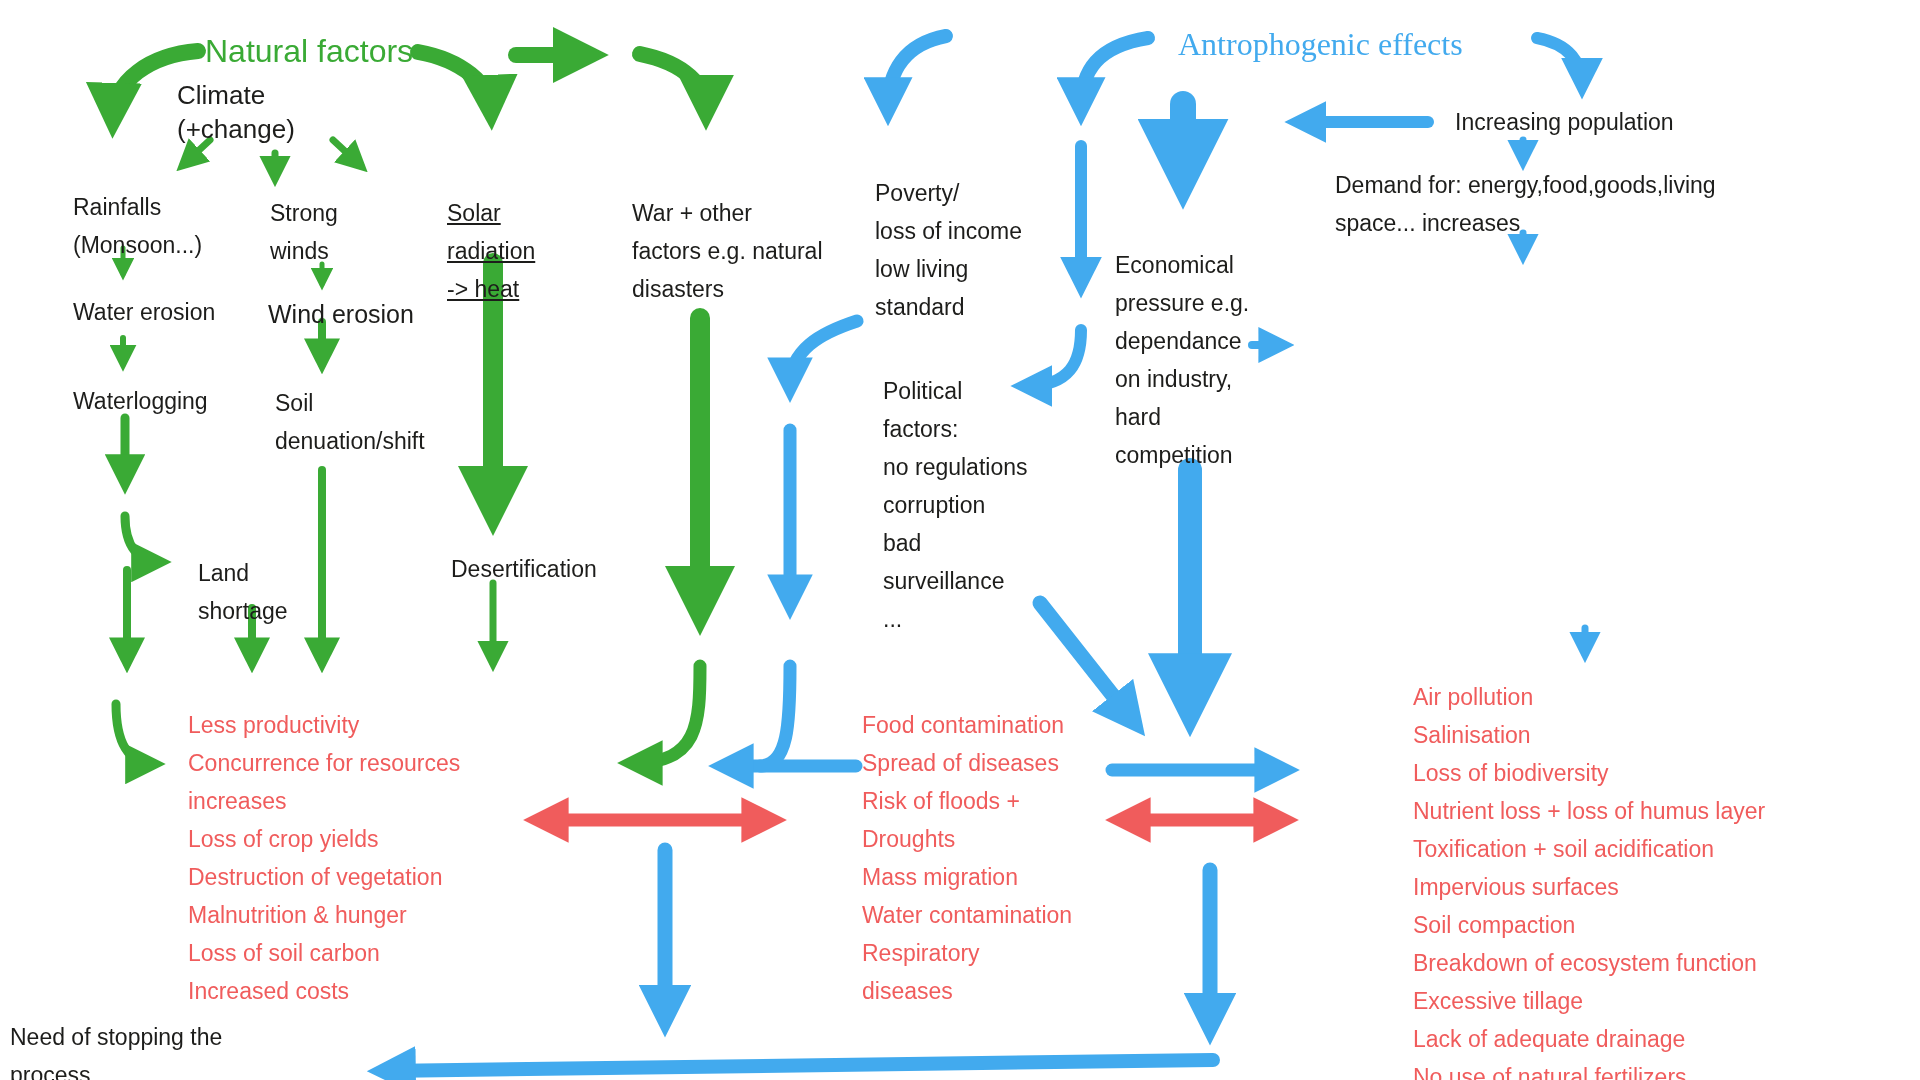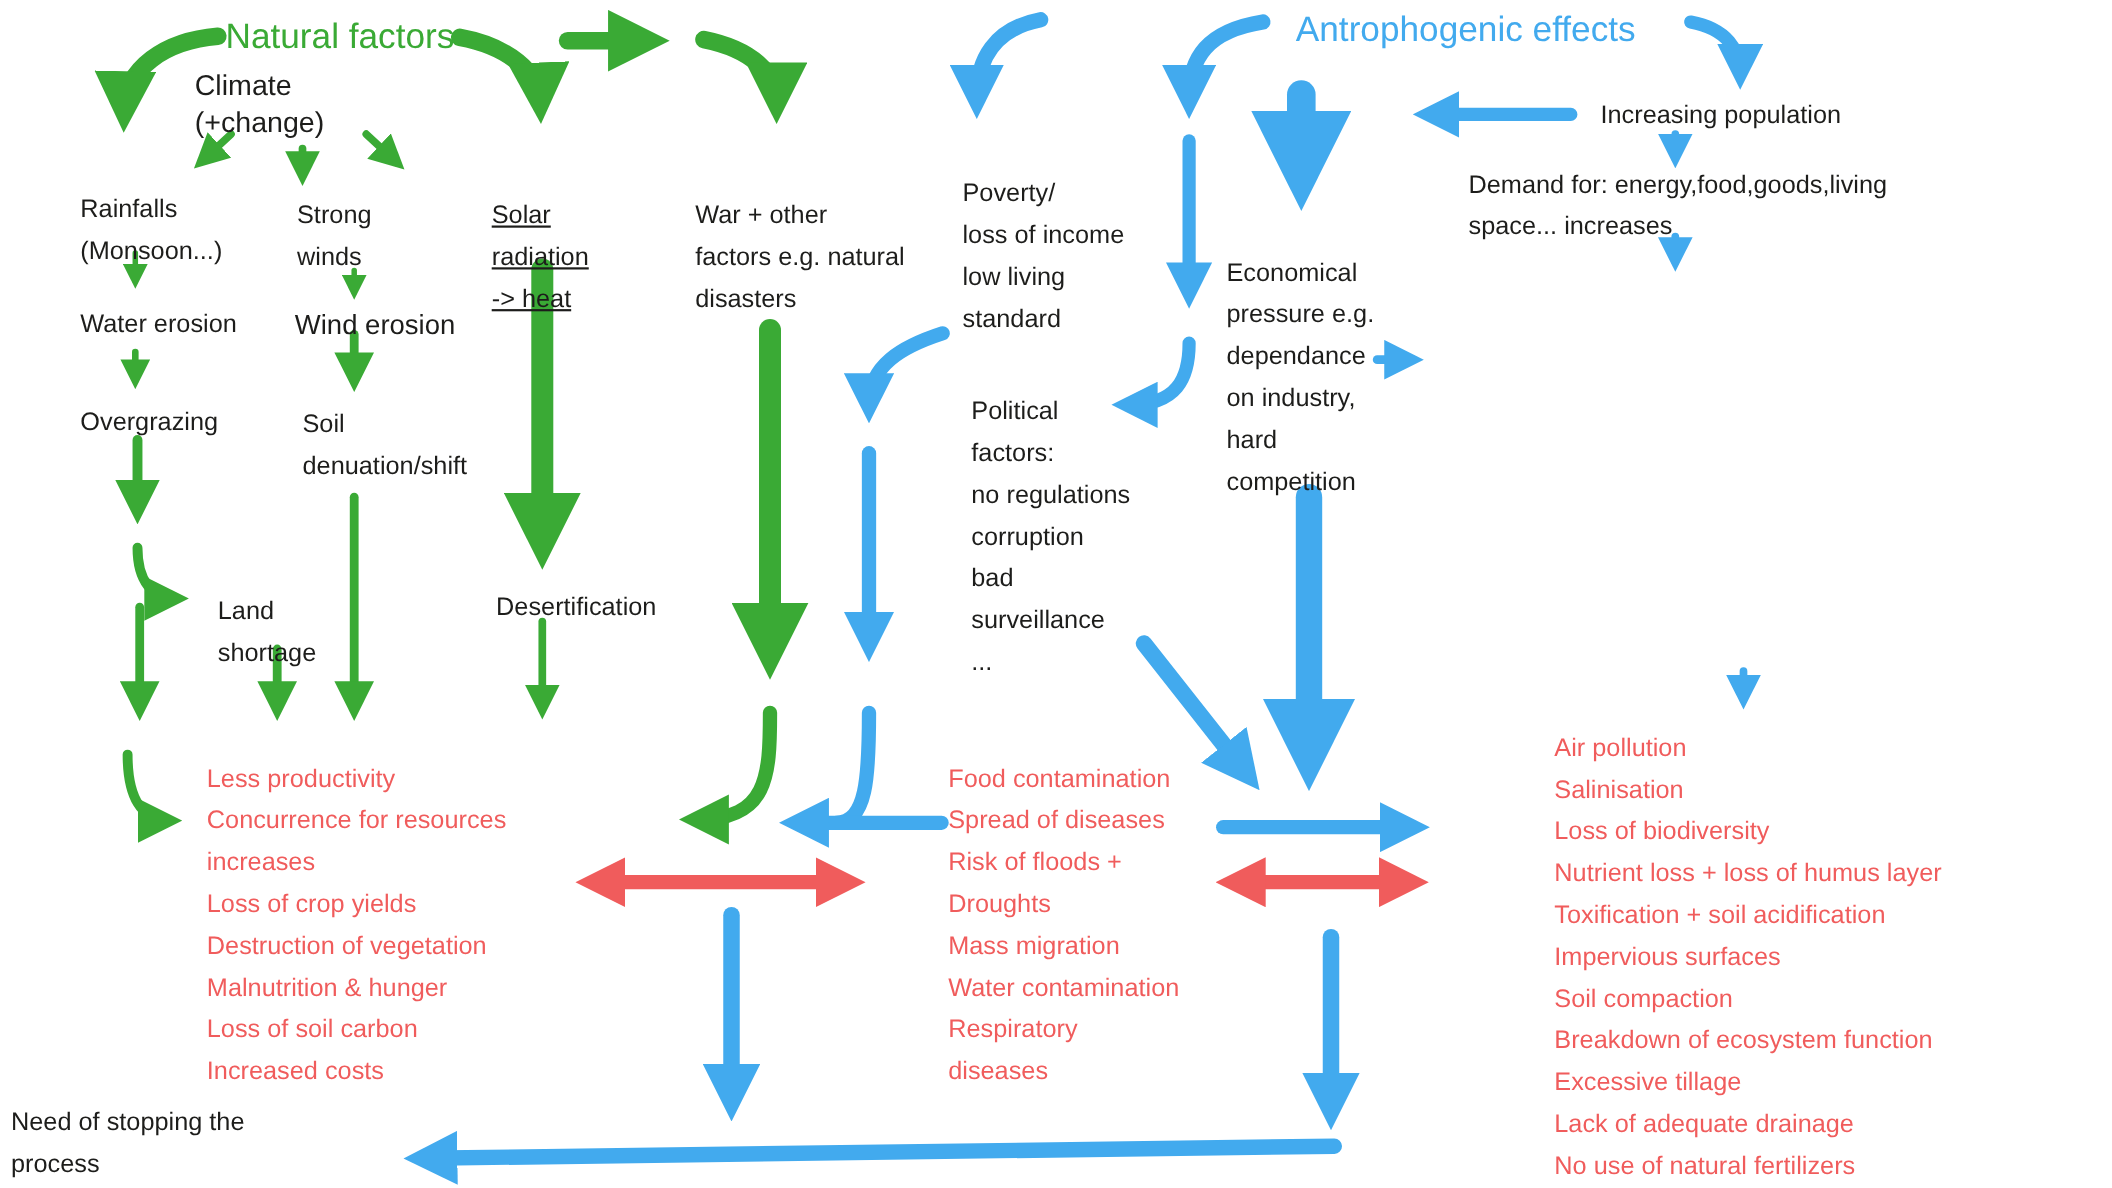--- a/index.html
+++ b/index.html
@@ -3,21 +3,21 @@
 <meta charset="utf-8">
 <style>
   html,body{margin:0;padding:0;}
   body{
     width:1920px;height:1080px;
     background:var(--c-background,#fff);
     font-family:"Liberation Sans", sans-serif;
     color:var(--c-ink,#1d1d1b);
     overflow:hidden;
   }
-  .canvas{position:relative;width:1920px;height:920px;}
+  .canvas{position:relative;width:1920px;height:920px;margin-top:18px;}
   .arrow-layer{position:absolute;left:0;top:0;width:1920px;height:1080px;}
   .tb{
     position:absolute;
     font-size:23px;line-height:38px;
     white-space:pre;
     color:var(--c-ink,#1d1d1b);
   }
   .tb.small{font-size:26px;line-height:34px;}
   .title{font-size:32px;line-height:36px;white-space:pre;position:absolute;}
   .title.green{color:var(--c-green,#3aaa35);}
@@ -98,37 +98,37 @@
     <path class="b" d="M 1112 752 L 1283 752" stroke-width="13" marker-end="url(#mbB)"></path>
     <path class="b" d="M 665 832 L 665 1000" stroke-width="15" marker-end="url(#mbB)"></path>
     <path class="b" d="M 1210 852 L 1210 1008" stroke-width="15" marker-end="url(#mbB)"></path>
     <path class="b" d="M 1213 1042 L 385 1053" stroke-width="14" marker-end="url(#mbB)"></path>
 
     <path class="r" d="M 540 802 L 770 802" stroke-width="13" marker-start="url(#mrB)" marker-end="url(#mrB)"></path>
     <path class="r" d="M 1122 802 L 1282 802" stroke-width="13" marker-start="url(#mrB)" marker-end="url(#mrB)"></path>
   </svg>
 
   <div class="title green" style="left:205px;top:15px;">Natural factors</div>
-  <div class="title blue" style="left:1178px;top:8px;">Antrophogenic effects</div>
+  <div class="title blue" style="left:1178px;top:8px;font-family:Liberation Serif, serif;">Antrophogenic effects</div>
 
   <div class="tb small center" style="left:177px;top:60px;width:170px;">Climate
 (+change)</div>
   <div class="tb" style="left:73px;top:170px;">Rainfalls
 (Monsoon...)</div>
   <div class="tb" style="left:270px;top:176px;">Strong
 winds</div>
   <div class="tb" style="left:447px;top:176px;text-decoration:underline;">Solar
 radiation
 -&gt; heat</div>
   <div class="tb" style="left:632px;top:176px;">War + other
 factors e.g. natural
 disasters</div>
   <div class="tb" style="left:73px;top:275px;">Water erosion</div>
   <div class="tb" style="left:268px;top:277px;font-size:25px;">Wind erosion</div>
-  <div class="tb" style="left:73px;top:364px;">Overgrazing</div>
+  <div class="tb" style="left:73px;top:364px;">Waterlogging</div>
   <div class="tb" style="left:275px;top:366px;">Soil
 denuation/shift</div>
   <div class="tb" style="left:198px;top:536px;">Land
 shortage</div>
   <div class="tb" style="left:451px;top:532px;">Desertification</div>
 
   <div class="tb" style="left:875px;top:156px;">Poverty/
 loss of income
 low living
 standard</div>

